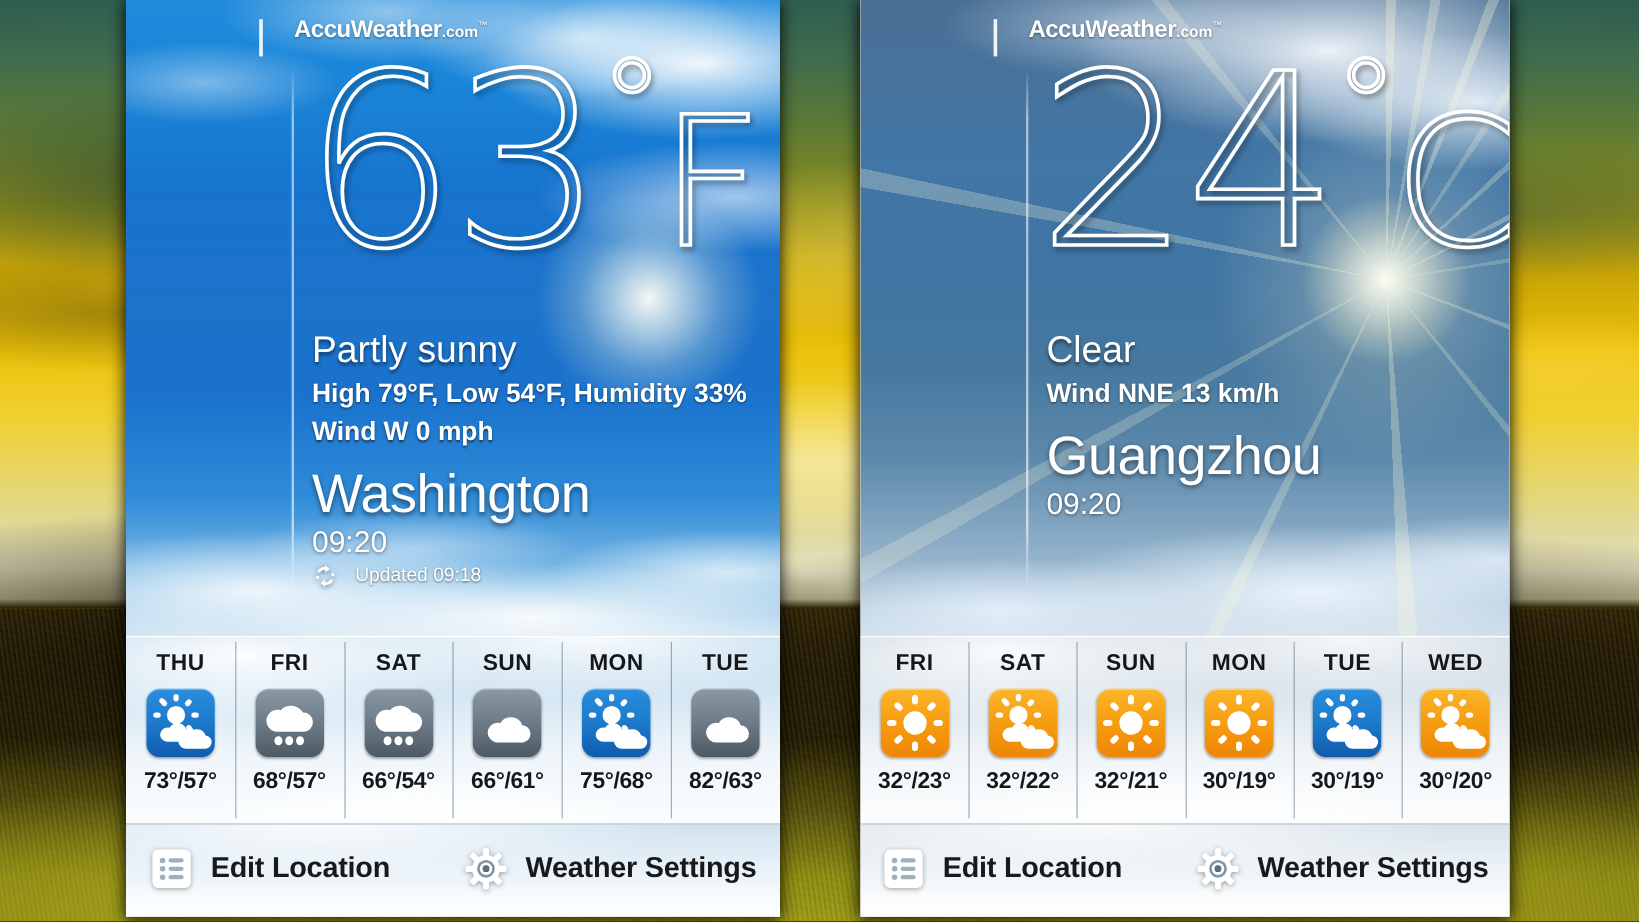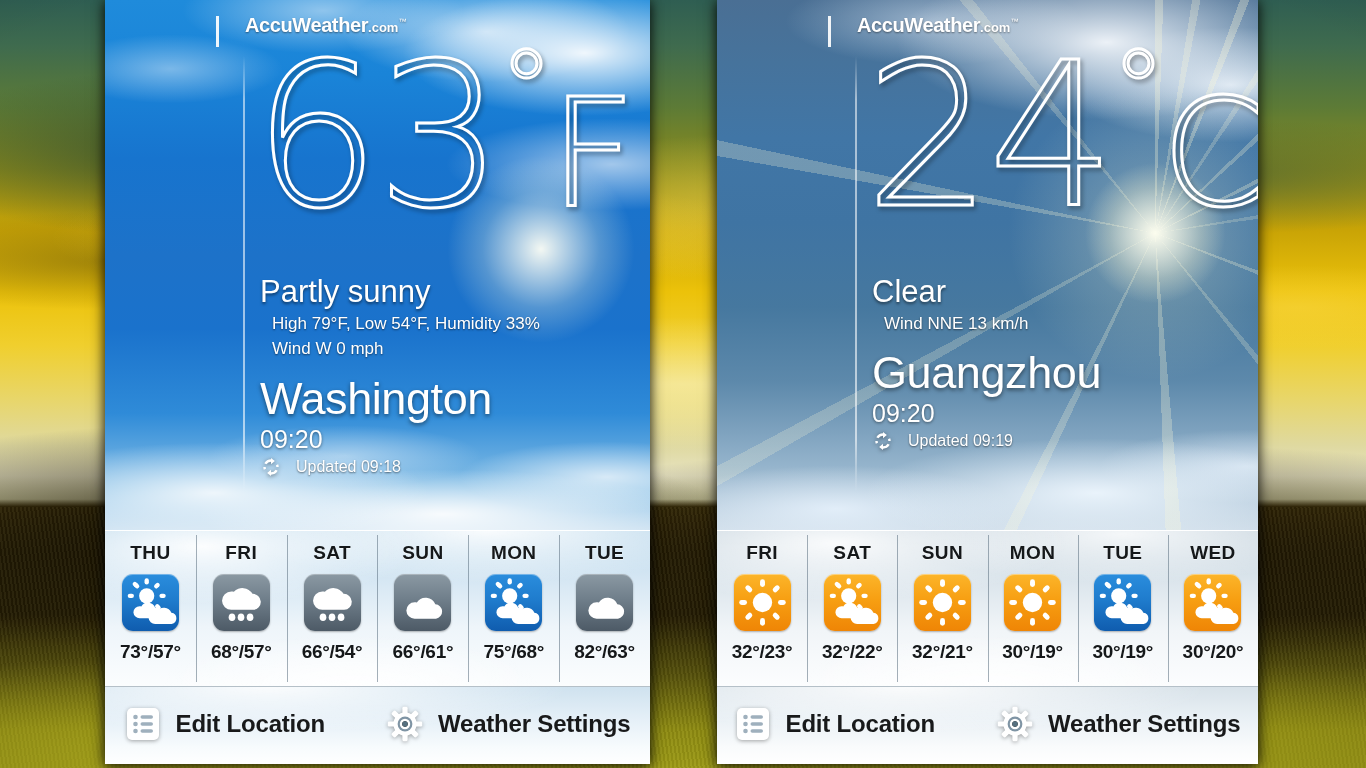--- a/index.html
+++ b/index.html
@@ -152,24 +152,23 @@
   .bigtemp .deg { font-size:108px; vertical-align:top; -webkit-text-stroke-width:3px; }
   .bigtemp .unit { font-size:150px; -webkit-text-stroke-width:3px; }
 
   
   .info { position:absolute; left:155px; top:275px; color:#fff; }
   .cond {
     font-size:31px; line-height:1.12; font-weight:normal;
     text-shadow:0 2px 3px rgba(0,0,0,.5);
   }
   .detail {
-    font-size:17px; line-height:1.33; font-weight:normal;
+    font-size:22px; line-height:1.33; font-weight:bold;
     text-shadow:0 1px 2px rgba(0,0,0,.55);
     margin-top:3px;
-    margin-left:12px;
   }
   .city {
     font-size:45px; line-height:1.08; margin-top:14px; font-weight:normal;
     text-shadow:0 2px 4px rgba(0,0,0,.5);
     letter-spacing:-.4px;
   }
   .clock {
     font-size:25px; line-height:1.1; margin-top:2px;
     text-shadow:0 1px 3px rgba(0,0,0,.5);
   }
@@ -435,29 +434,20 @@
 
         <div class="bigtemp">
           <span class="b-temp">24</span><span class="deg b-degsym">°</span><span class="unit b-unit">C</span>
         </div>
 
         <div class="info">
           <div class="cond b-cond">Clear</div>
           <div class="detail b-d2">Wind NNE 13 km/h</div>
           <div class="city b-city">Guangzhou</div>
           <div class="clock b-time">09:20</div>
-          <div class="updated-row">
-            <svg class="refresh-ic" viewBox="0 0 24 24">
-              <path fill="#ffffff" d="M12 3.6a8.4 8.4 0 0 0-7.3 4.2l2.3 1.3A5.75 5.75 0 0 1 12 6.25V9l4.2-3.45L12 2.1z"></path>
-              <path fill="#ffffff" d="M12 20.4a8.4 8.4 0 0 0 7.3-4.2l-2.3-1.3A5.75 5.75 0 0 1 12 17.75V15l-4.2 3.45L12 21.9z"></path>
-              <path fill="#ffffff" d="M3.6 12c0 1.05.2 2.05.55 2.98l2.4-1.1A5.8 5.8 0 0 1 6.25 12z"></path>
-              <path fill="#ffffff" d="M20.4 12c0-1.05-.2-2.05-.55-2.98l-2.4 1.1c.18.59.3 1.22.3 1.88z"></path>
-            </svg>
-            <span class="updated-txt b-upd">Updated 09:19</span>
-          </div>
         </div>
       </div>
     </div>
 
     <div class="forecast gz">
       <div class="day">
         <div class="dayname">FRI</div>
        <div class="wicon orange">
           <svg viewBox="0 0 60 60">
     <g fill="#ffffff">

